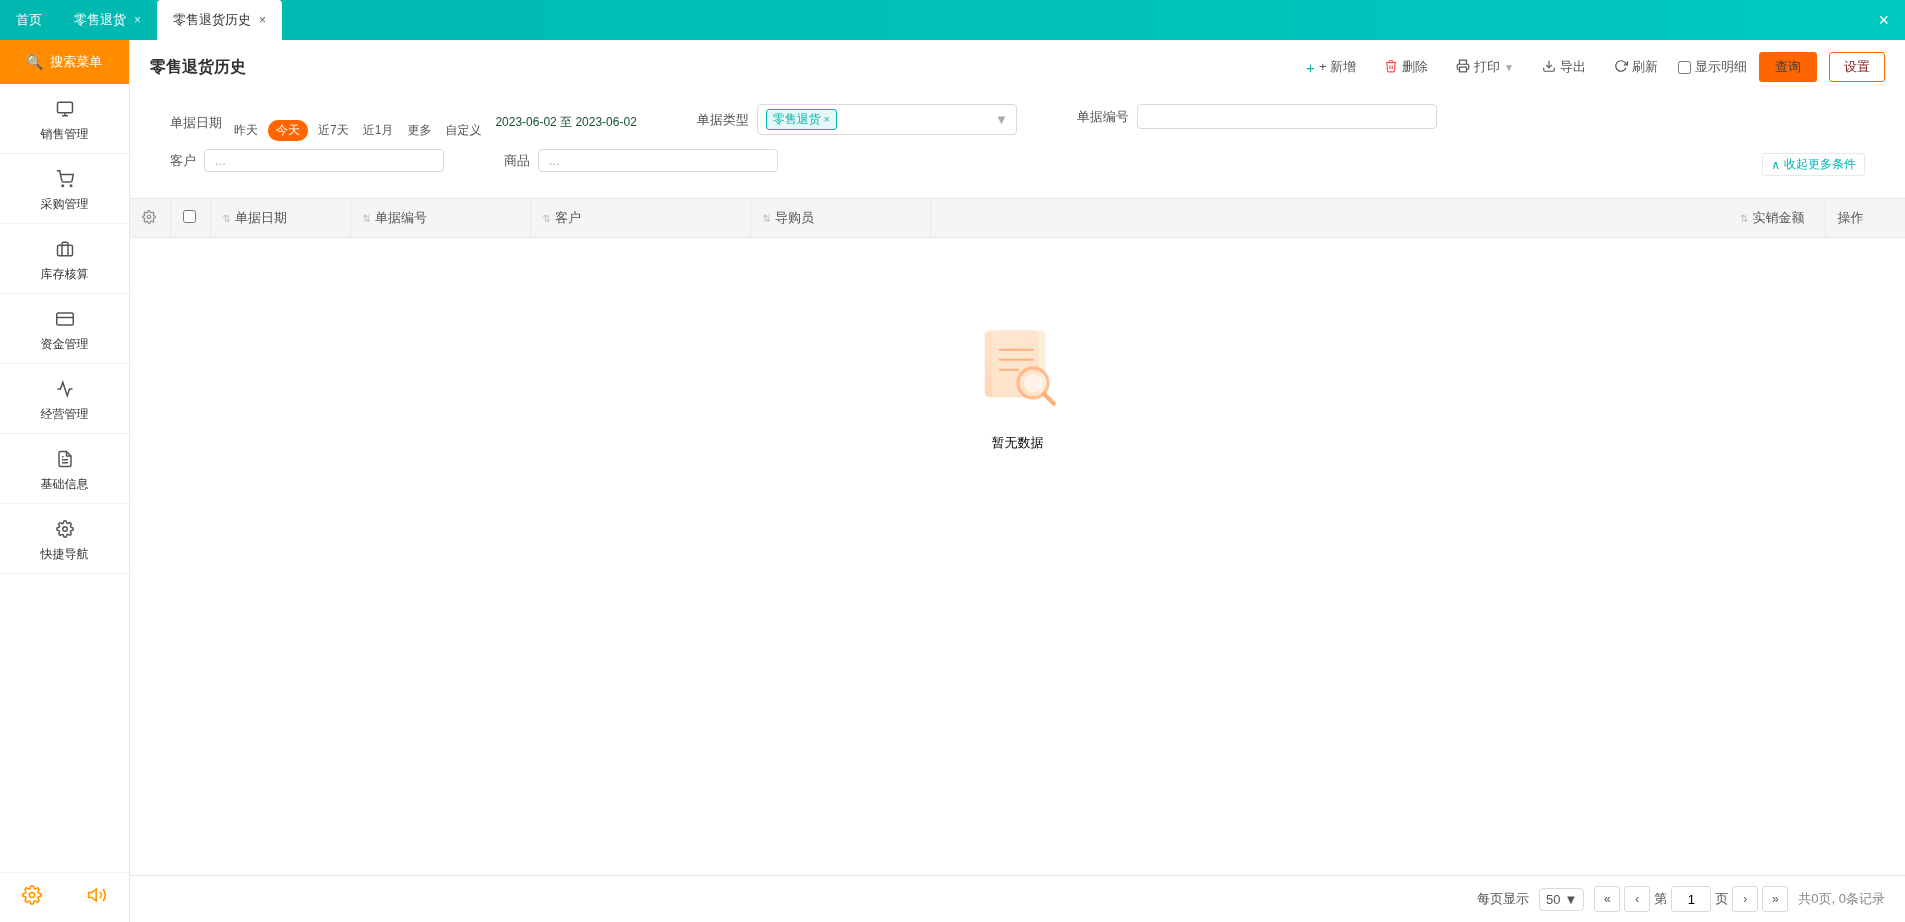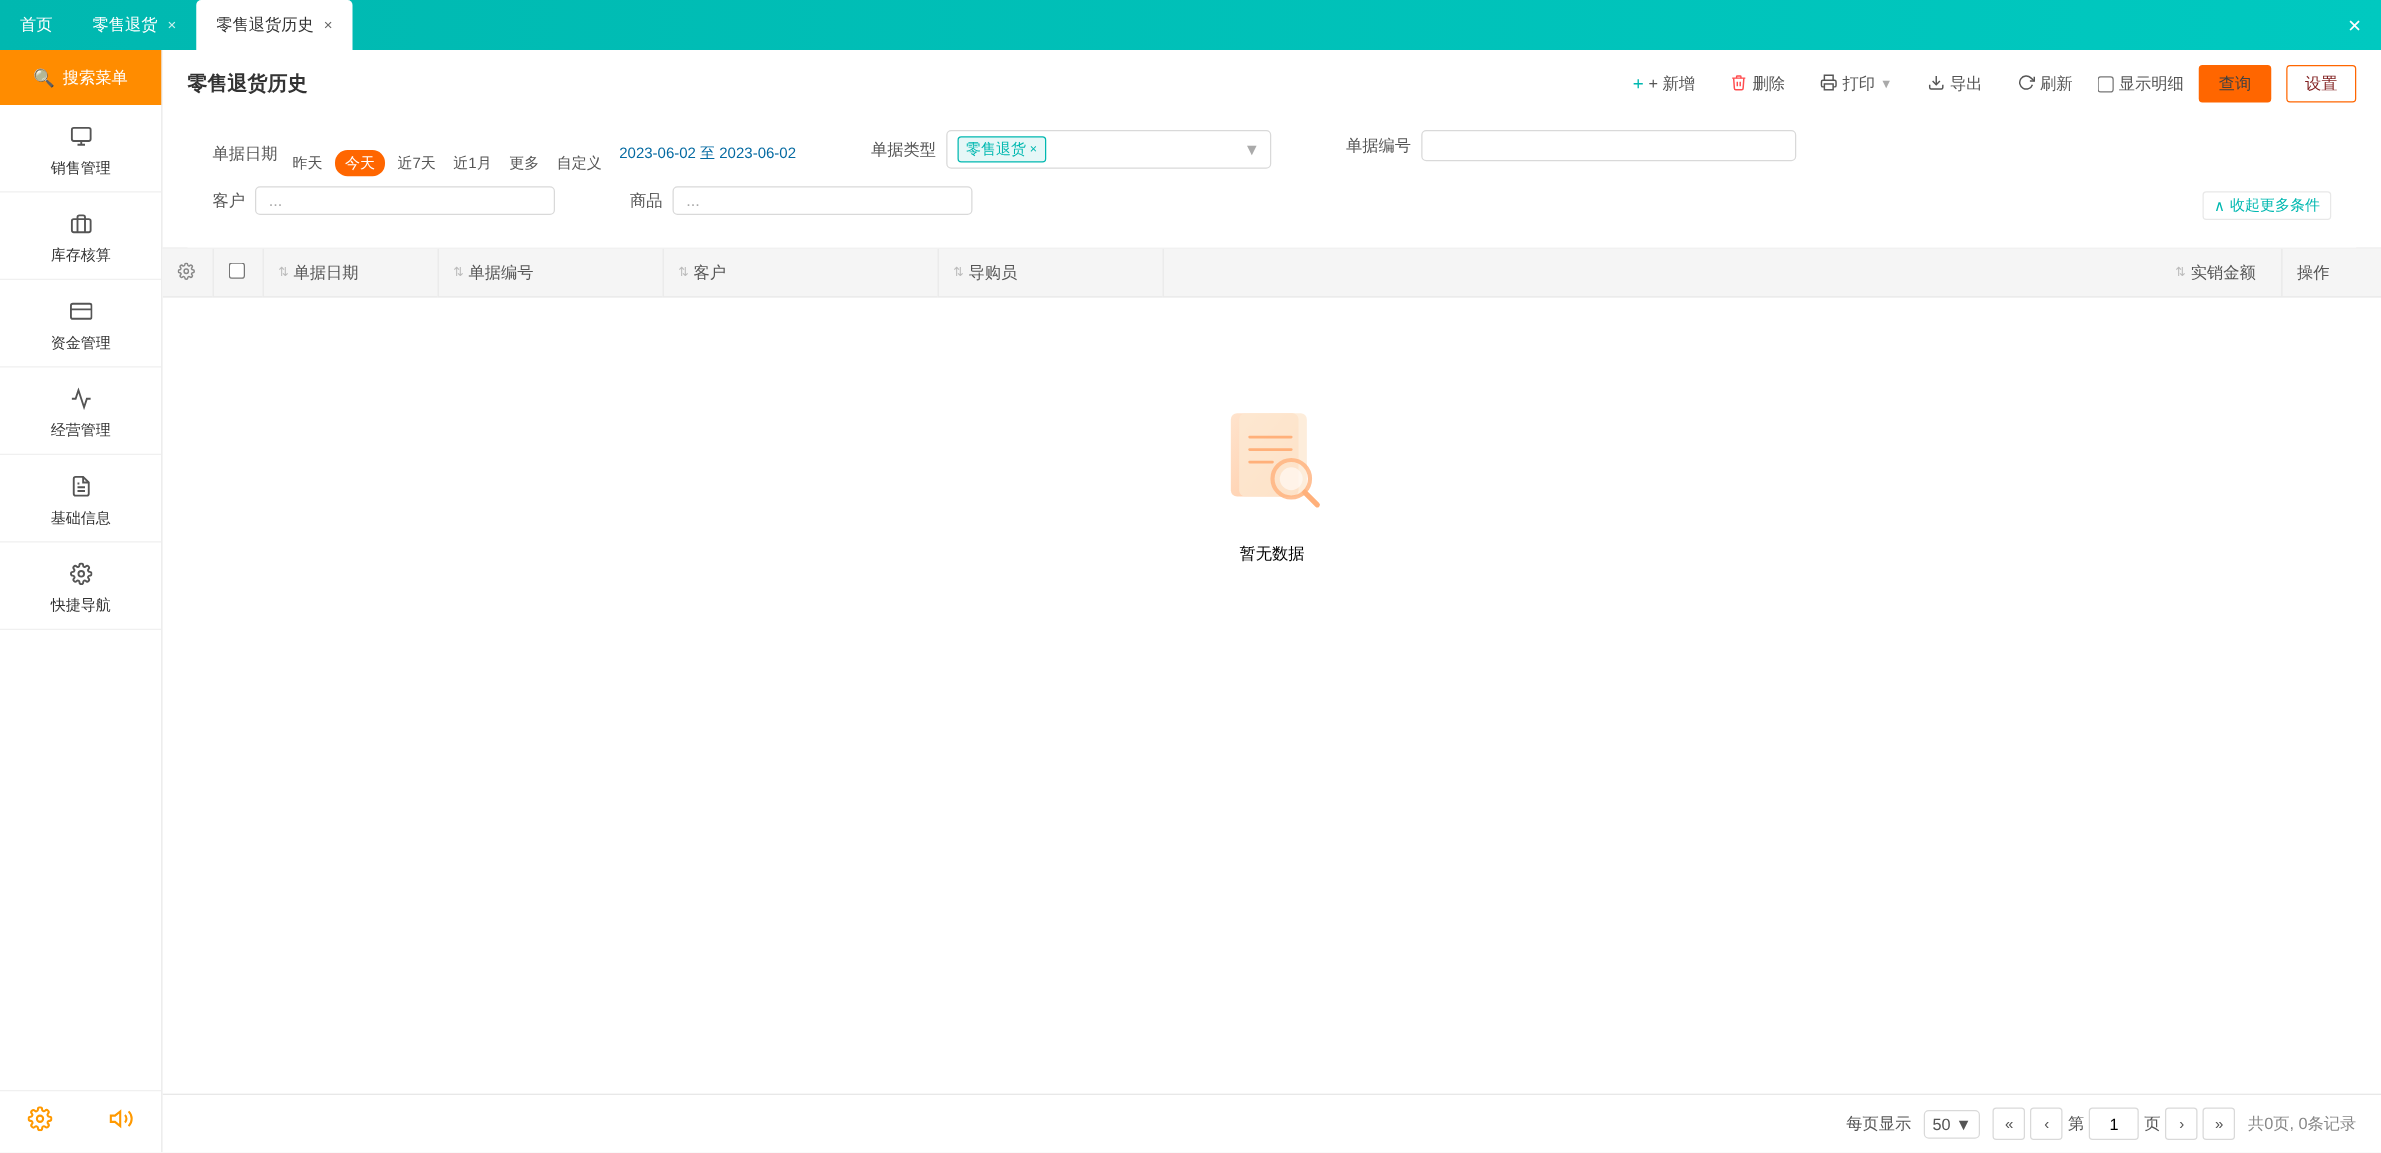--- a/index.html
+++ b/index.html
@@ -210,21 +210,21 @@
     }
     .date-option.active {
       background: #ff6600;
       color: #fff;
       border-radius: 10px;
       padding: 2px 8px;
       margin-top: 16px;
     }
     .date-range {
       font-size: 12px;
-      color: #0369a1;
+      color: #14532d;
       margin-left: 2px;
     }
     .filter-select {
       display: flex;
       align-items: center;
       border: 1px solid #d9d9d9;
       border-radius: 4px;
       padding: 4px 8px;
       min-width: 200px;
       font-size: 13px;
@@ -411,20 +411,30 @@
     </div>
     <div class="sidebar-item">
       <span class="icon">
         <svg width="18" height="18" viewBox="0 0 24 24" fill="none" stroke="#555" stroke-width="2">
             <rect x="2" y="3" width="20" height="14" rx="2"></rect>
             <line x1="8" y1="21" x2="16" y2="21"></line>
             <line x1="12" y1="17" x2="12" y2="21"></line>
           </svg>
       </span>
       <span>销售管理</span>
+    </div>
+    <div class="sidebar-item">
+      <span class="icon">
+        <svg width="18" height="18" viewBox="0 0 24 24" fill="none" stroke="#555" stroke-width="2">
+            <circle cx="9" cy="21" r="1"></circle>
+            <circle cx="20" cy="21" r="1"></circle>
+            <path d="M1 1h4l2.68 13.39a2 2 0 0 0 2 1.61h9.72a2 2 0 0 0 2-1.61L23 6H6"></path>
+          </svg>
+      </span>
+      <span>采购管理</span>
     </div>
     <div class="sidebar-item">
       <span class="icon">
         <svg width="18" height="18" viewBox="0 0 24 24" fill="none" stroke="#555" stroke-width="2">
             <rect x="2" y="7" width="20" height="14" rx="2"></rect>
             <path d="M16 21V5a2 2 0 0 0-2-2h-4a2 2 0 0 0-2 2v16"></path>
           </svg>
       </span>
       <span>库存核算</span>
     </div>

